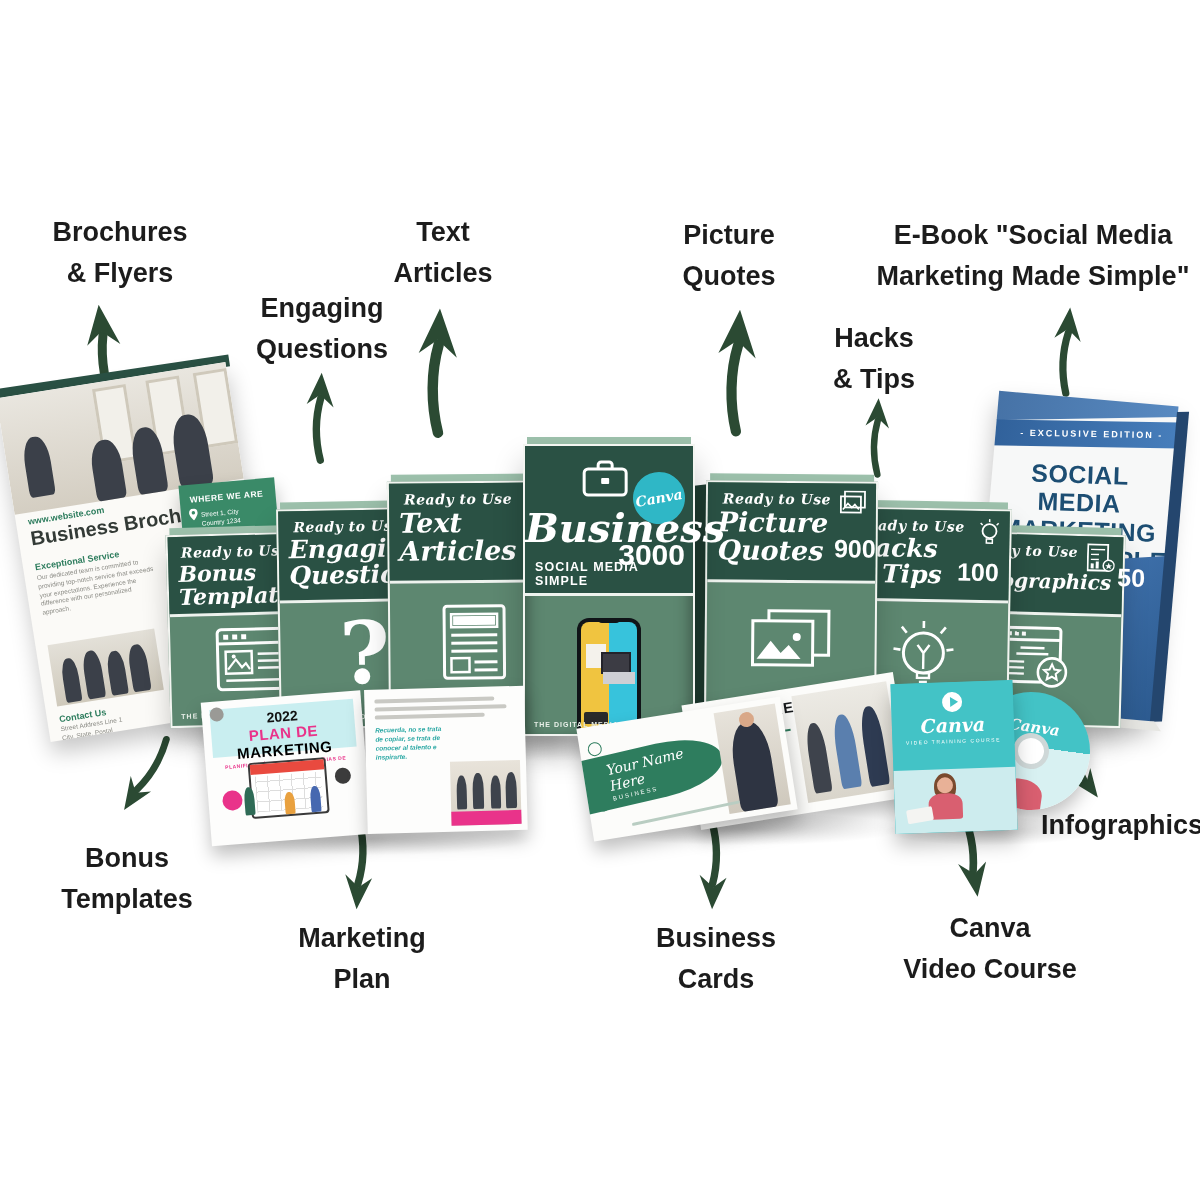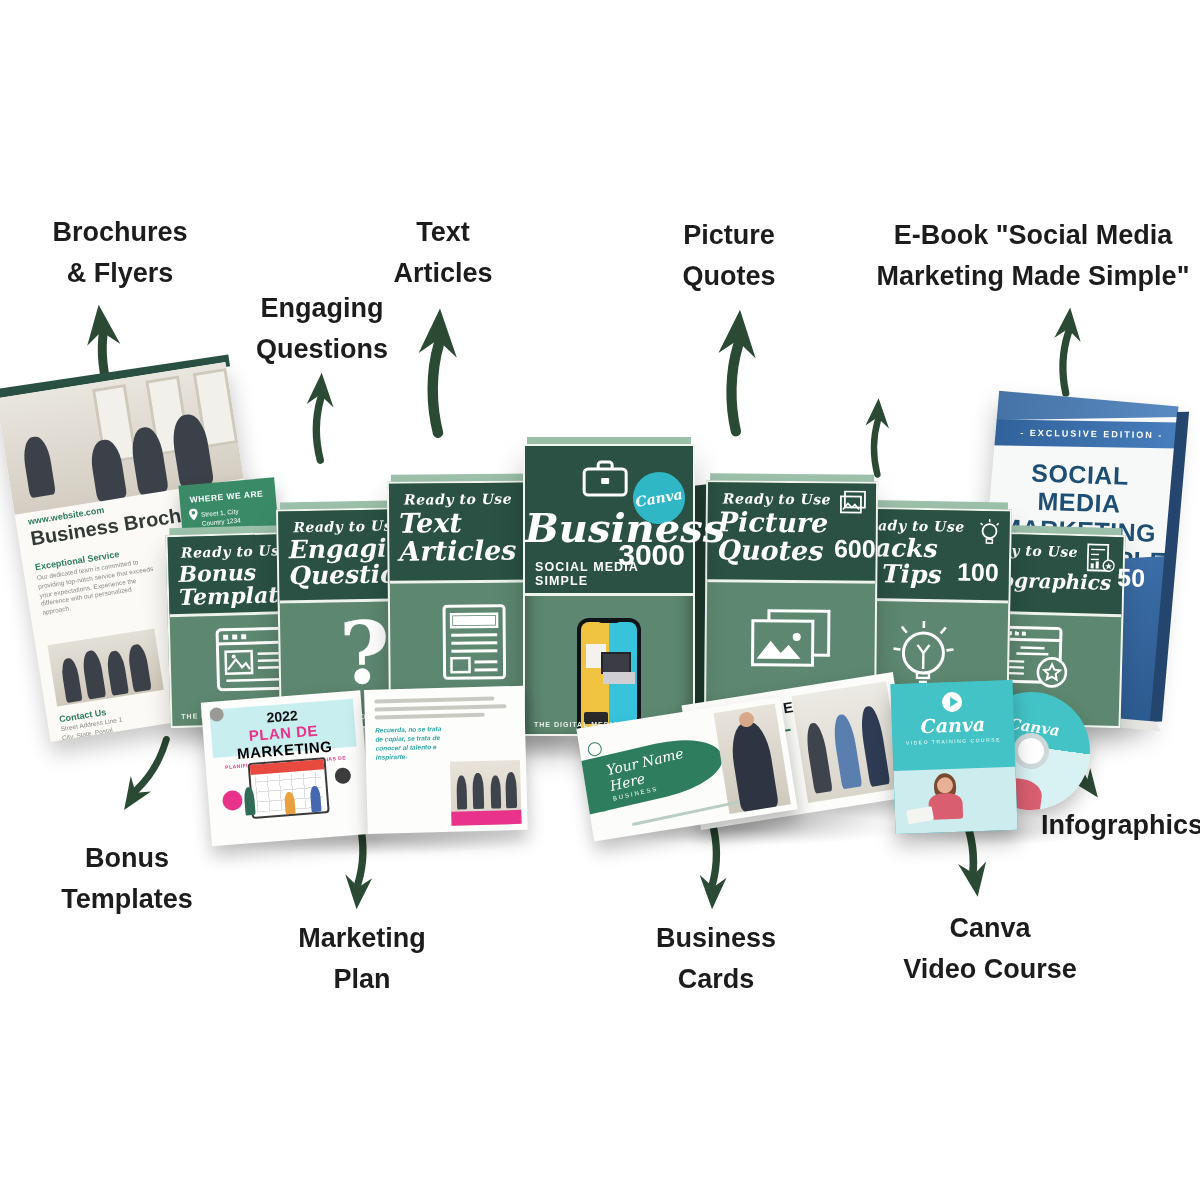--- a/index.html
+++ b/index.html
@@ -186,20 +186,22 @@
 <div id="canvas">
 
   <div class="label" style="left:120px;top:212px;">Brochures
 &amp; Flyers</div>
   <div class="label" style="left:322px;top:288px;">Engaging
 Questions</div>
   <div class="label" style="left:443px;top:212px;">Text
 Articles</div>
   <div class="label" style="left:729px;top:215px;">Picture
 Quotes</div>
+  <div class="label" style="left:874px;top:318px;">Hacks
+&amp; Tips</div>
   <div class="label" style="left:1033px;top:215px;width:320px;">E-Book "Social Media
 Marketing Made Simple"</div>
   <div class="label" style="left:127px;top:838px;">Bonus
 Templates</div>
   <div class="label" style="left:362px;top:918px;">Marketing
 Plan</div>
   <div class="label" style="left:716px;top:918px;">Business
 Cards</div>
   <div class="label" style="left:990px;top:908px;">Canva
 Video Course</div>
@@ -463,21 +465,21 @@
       <div class="hdr" style="height:100px;">
         <div class="kicker" style="padding-right:30px;">Ready to Use</div>
         <svg class="cicon" width="28" height="26" viewBox="0 0 28 26">
           <rect x="5" y="1" width="20" height="16" fill="none" stroke="#fff" stroke-width="1.8"></rect>
           <rect x="1" y="6" width="20" height="16" fill="none" stroke="#fff" stroke-width="1.8"></rect>
           <path d="M3 19 L8 13 L12 17 L15 14 L19 19" fill="none" stroke="#fff" stroke-width="1.6"></path>
         </svg>
         <div class="trow" style="padding-right:2px;">
           <div class="ptitle" style="font-size:27px;">Picture
 Quotes</div>
-          <div class="pcount">600</div>
+          <div class="pcount">900</div>
         </div>
       </div>
       <div class="bodyicon" style="height:118px;">
         <svg width="84" height="66" viewBox="0 0 84 66">
           <rect x="20" y="2" width="60" height="44" fill="none" stroke="#fff" stroke-width="3"></rect>
           <rect x="4" y="12" width="60" height="44" fill="#5d8770" stroke="#fff" stroke-width="3"></rect>
           <path d="M8 50 L22 32 L32 44 L40 36 L52 50" fill="#fff"></path>
           <circle cx="48" cy="28" r="4" fill="#fff"></circle>
         </svg>
       </div>

